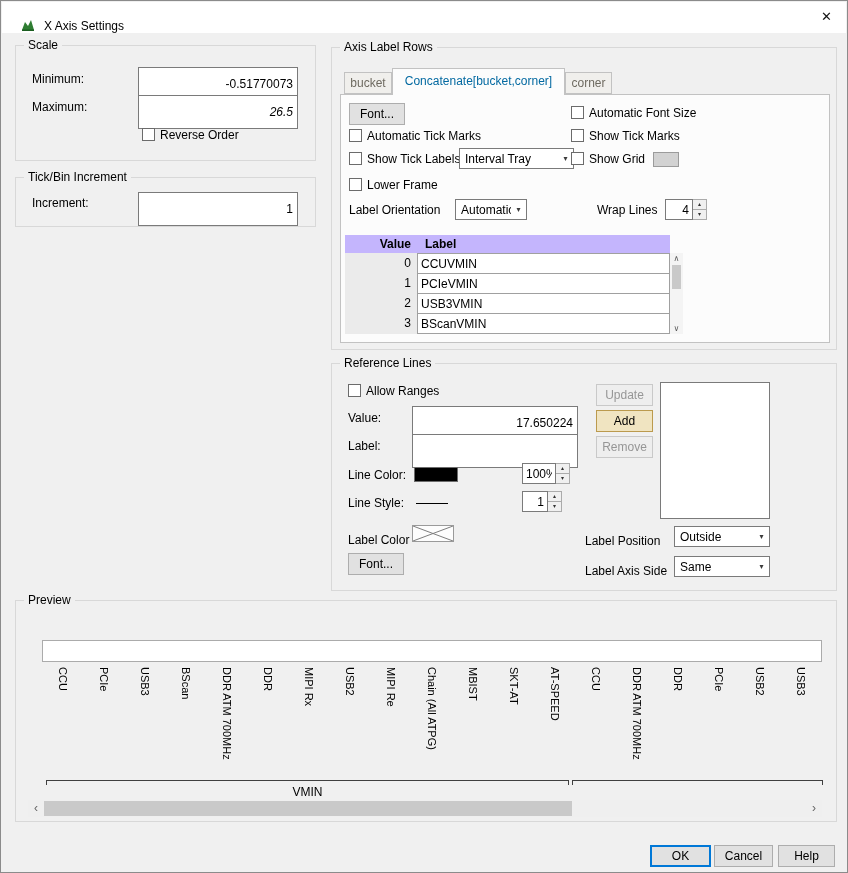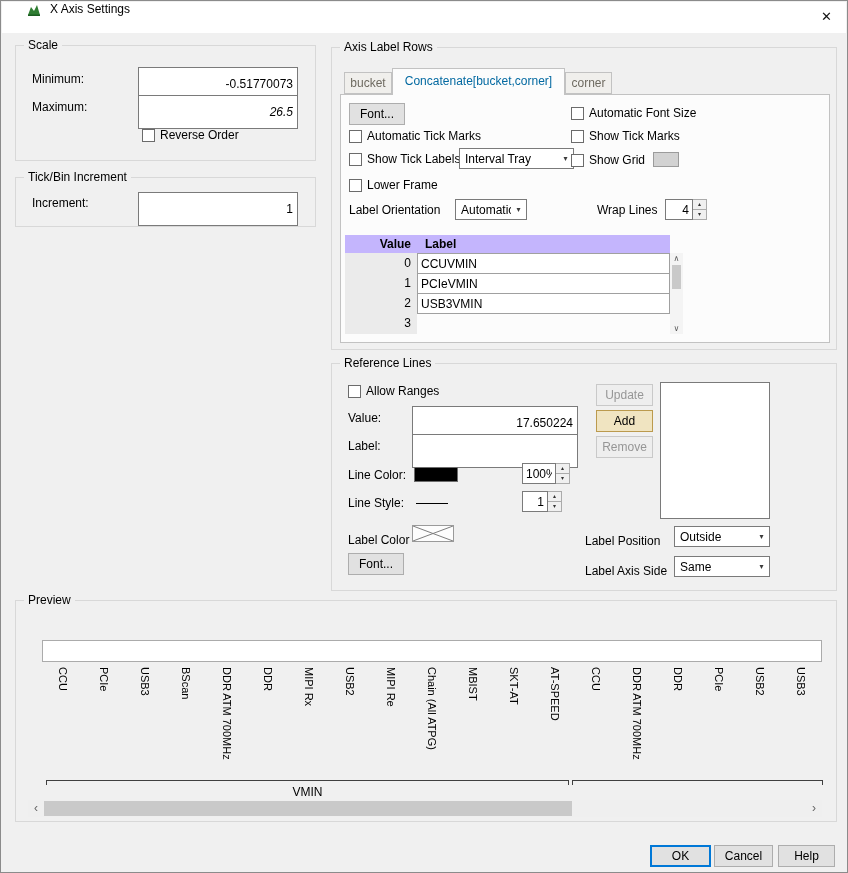--- a/index.html
+++ b/index.html
@@ -1,26 +1,26 @@
 <!DOCTYPE html>
 <html><head>
 <meta charset="utf-8">
 <style>
   *{margin:0;padding:0;box-sizing:border-box}
   html,body{width:848px;height:873px}
   body{font-family:"Liberation Sans","DejaVu Sans",sans-serif;font-size:12px;color:#000;background:#fff}
   .window{position:absolute;left:0;top:0;width:848px;height:873px;background:#f0f0f0;border:1px solid #8b8b8b;overflow:hidden}
-  .titlebar{position:absolute;left:1px;top:1px;width:844px;height:31px;background:#fff;display:flex;align-items:flex-start;gap:8px;padding-left:24px}
+  .titlebar{position:absolute;left:1px;top:1px;width:844px;height:31px;background:#fff;display:flex;align-items:flex-end;gap:8px;padding-left:18px}
   .closex{position:absolute;right:14px;top:8px;font-size:13px;line-height:14px;color:#111}
   .group{position:absolute;border:1px solid #d8d8d8}
   .gtitle{position:absolute;top:-8px;left:8px;background:#f0f0f0;padding:0 4px;white-space:nowrap}
   .lbl{position:absolute;white-space:nowrap}
   .textbox{position:absolute;height:34px;border:1px solid #7a7a7a;background:#fff;font:inherit;padding:0 4px}
   .textbox.num{text-align:right}
-  .checkrow{position:absolute;display:flex;align-items:flex-end;white-space:nowrap}
+  .checkrow{position:absolute;display:flex;align-items:flex-start;white-space:nowrap}
   .check{width:13px;height:13px;border:1px solid #6b6b6b;background:#fff;margin-right:5px;flex:none}
   .combo{position:absolute;height:21px;border:1px solid #7a7a7a;background:#fff;display:flex;align-items:center}
   .combo .txt{flex:1;padding:0 5px;overflow:hidden;white-space:nowrap}
   .combo .arr{width:15px;text-align:center;color:#3c3c3c;font-size:8px}
   .spin{position:absolute;height:21px;display:flex}
   .spin input{flex:1;min-width:0;border:1px solid #7a7a7a;background:#fff;font:inherit;text-align:right;padding:0 3px}
   .spinbtns{width:14px;display:flex;flex-direction:column;border:1px solid #ababab;border-left:0;background:#f0f0f0}
   .spinbtns span{flex:1;font-size:6px;line-height:8px;text-align:center;color:#333}
   .spinbtns span:first-child{border-bottom:1px solid #ababab}
   .btn{position:absolute;height:22px;background:#e1e1e1;border:1px solid #adadad;font:inherit;font-size:12px;text-align:center}
@@ -160,20 +160,21 @@
         <div class="trow">
           <span class="vcol">1</span>
           <input class="lcell" value="PCIeVMIN" style="">
         </div>
         <div class="trow">
           <span class="vcol">2</span>
           <input class="lcell" value="USB3VMIN" style="">
         </div>
         <div class="trow">
           <span class="vcol">3</span>
+          <input class="lcell" value="BScanVMIN" style="">
         </div>
         <div class="tscroll">
           <span class="sarr">∧</span>
           <span class="sthumb"></span>
           <span class="spacer"></span>
           <span class="sarr">∨</span>
         </div>
       </div>
     </div>
   </div>

